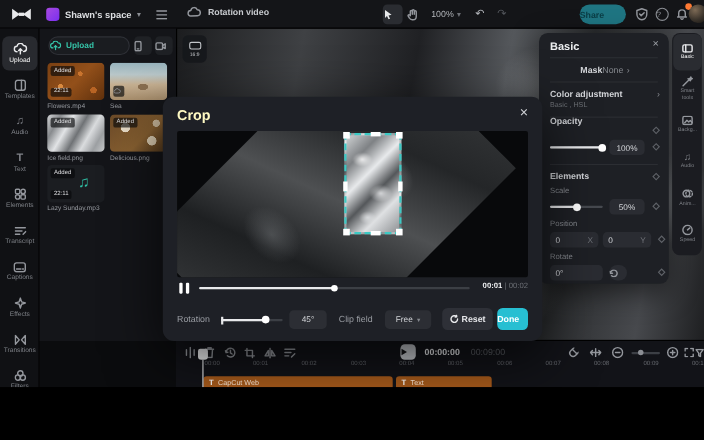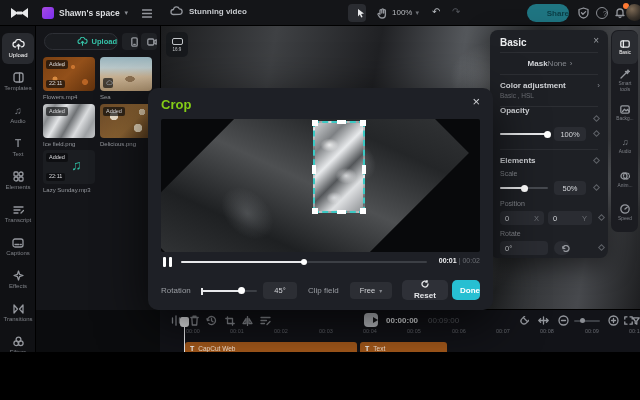--- a/index.html
+++ b/index.html
@@ -16,21 +16,21 @@
   .fill{position:absolute;height:2px;background:#e8e9eb;border-radius:1px;}
   .knob{position:absolute;width:7px;height:7px;background:#fff;border-radius:50%;top:-2.5px;}
   .kf{position:absolute;width:5px;height:5px;border:1px solid #5e6167;transform:rotate(45deg);}
   .pdiv{position:absolute;left:10px;right:10px;height:1px;background:#2c2e33;}
   .snav{width:36px;height:33px;display:flex;flex-direction:column;align-items:center;justify-content:center;gap:2px;color:#7f8288;font-size:6px;}
   .snav .box{width:30px;height:31px;border-radius:6px;display:flex;flex-direction:column;align-items:center;justify-content:center;gap:2px;width:32px;}
   .snav.on .box{background:#282a2f;color:#fff;}
   .card{position:absolute;width:52px;height:34px;border-radius:4px;overflow:hidden;}
   .clabel{position:absolute;font-size:6px;color:#96999f;white-space:nowrap;}
   .tick{position:absolute;font-size:5.5px;color:#64676d;}
-  .tbtn{position:absolute;display:flex;align-items:center;justify-content:flex-end;}
+  .tbtn{position:absolute;display:flex;align-items:center;justify-content:flex-start;}
   .tab{width:26px;height:33px;display:flex;flex-direction:column;align-items:center;justify-content:center;gap:2px;color:#7f8288;font-size:4.8px;text-align:center;line-height:1.1;}
   .tab.on{background:#2a2c31;border-radius:6px;color:#fff;}
   .handle{position:absolute;background:#fff;}
 </style>
 </head>
 <body>
 
 <div id="app">
 
   <div class="abs" style="left:160px;top:26px;width:480px;height:284px;border-left:1px solid #000;border-bottom:1px solid #000;background:
@@ -59,21 +59,21 @@
       <span style="font-size:7px;color:#8b8e94;">▾</span>
     </div>
     <svg class="abs ic" style="left:142px;top:9px;" width="10" height="9" viewBox="0 0 10 9">
       <path d="M0.5,1 h9 M0.5,4.5 h9 M0.5,8 h9"></path>
     </svg>
 
     <div class="abs row" style="left:170px;top:6px;gap:6px;">
       <svg class="ic" width="13" height="11" viewBox="0 0 13 11">
           <path d="M3.5,8.5 a2.5,2.5 0 0 1 0-5 a3,3 0 0 1 5.8-.6 a2.6,2.6 0 0 1 .2,5.4 z"></path>
         </svg>
-      <span style="font-size:8px;color:#c7cace;font-weight:bold;">Stunning video</span>
+      <span style="font-size:8px;color:#c7cace;font-weight:bold;">Rotation video</span>
     </div>
 
     <div class="abs tbtn" style="left:348px;top:4px;width:18px;height:18px;background:#2a2c31;border-radius:4px;">
       <svg class="ic w" width="10" height="10" viewBox="0 0 10 10">
           <path d="M2,1 L8,5.4 L5.2,6 L6.6,9 L5.2,9.6 L3.8,6.6 L2,8.4 Z" fill="#e8e9eb" stroke="none"></path>
         </svg>
     </div>
     <div class="abs tbtn" style="left:370px;top:4px;width:18px;height:18px;">
       <svg class="ic" width="11" height="11" viewBox="0 0 11 11">
           <path d="M3,6 V2.5 a0.9,0.9 0 0 1 1.8,0 V5 M4.8,4.8 V1.8 a0.9,0.9 0 0 1 1.8,0 V5 M6.6,5 V2.6 a0.9,0.9 0 0 1 1.8,0 V7 a3,3 0 0 1-3,3 h-0.6 a3,3 0 0 1-2.6-1.6 L1,6.5 a0.9,0.9 0 0 1 1.5-.9 l0.5,.7"></path>
@@ -367,21 +367,21 @@
     <div class="tab">
       <svg class="ic" width="10" height="10" viewBox="0 0 10 10">
           <circle cx="5" cy="5" r="4.2"></circle>
           <path d="M5,5 L7.2,3.2"></path>
         </svg>
       <span>Speed</span>
     </div>
   </div>
 
   <div class="abs" style="left:148px;top:88px;width:345px;height:222px;background:#1e2026;border-radius:10px;box-shadow:0 14px 50px rgba(0,0,0,.7);z-index:40;">
-    <span style="position:absolute;left:13px;top:9px;font-size:13px;font-weight:bold;color:#84cc16;">Crop</span>
+    <span style="position:absolute;left:13px;top:9px;font-size:13px;font-weight:bold;color:#fef9c3;">Crop</span>
     <span style="position:absolute;right:13px;top:6px;font-size:13px;color:#cfd1d5;">×</span>
 
     <div class="abs" style="left:13px;top:31px;width:319px;height:133px;background:#08090b;overflow:hidden;border-radius:2px;">
       <div style="position:absolute;left:45px;top:-75px;width:190px;height:285px;transform:rotate(45deg);background:
         radial-gradient(40px 30px at 60% 30%, rgba(190,194,198,.35), transparent 60%),
         radial-gradient(50px 35px at 40% 70%, rgba(170,174,178,.28), transparent 60%),
         linear-gradient(160deg,#3a3c3e 0%,#242628 28%,#4e5052 48%,#1e2022 68%,#3f4143 100%);"></div>
 
       <div style="position:absolute;left:152px;top:2px;width:52px;height:92px;border:2px dashed #3cc9c4;background:
         radial-gradient(14px 10px at 30% 25%, rgba(255,255,255,.8), transparent 65%),
@@ -422,21 +422,21 @@
       <span class="knob" style="left:37px;top:-0.5px;"></span>
     </div>
     <div class="vbox" style="position:absolute;left:115px;top:194px;width:34px;height:17px;justify-content:center;background:#2c2e34;">
       <span>45°</span>
     </div>
     <span class="abs" style="left:160px;top:198px;font-size:8px;color:#9a9da3;">Clip field</span>
     <div class="abs row" style="left:202px;top:194px;width:42px;height:17px;background:#2c2e34;border-radius:4px;justify-content:center;gap:4px;">
       <span style="font-size:7.5px;color:#d3d5d9;">Free</span>
       <span style="font-size:6px;color:#85888e;">▾</span>
     </div>
-    <div class="abs row" style="left:254px;top:192px;width:46px;height:20px;background:#2e3037;border-radius:5px;justify-content:center;gap:3px;flex-direction:column;">
+    <div class="abs row" style="left:254px;top:192px;width:46px;height:20px;background:#2e3037;border-radius:5px;justify-content:center;gap:3px;">
       <svg class="ic w" width="8" height="8" viewBox="0 0 8 8">
           <path d="M7,4 a3,3 0 1 1-1,-2.2 M6,0.6 L6.2,2 L4.8,2.2"></path>
         </svg>
       <span style="font-size:8px;font-weight:bold;color:#e6e7ea;">Reset</span>
     </div>
     <div class="abs tbtn" style="left:304px;top:192px;width:28px;height:20px;background:#27bfd2;border-radius:5px;">
       <span style="font-size:8px;font-weight:bold;color:#ffffff;">Done</span>
     </div>
   </div>
 

